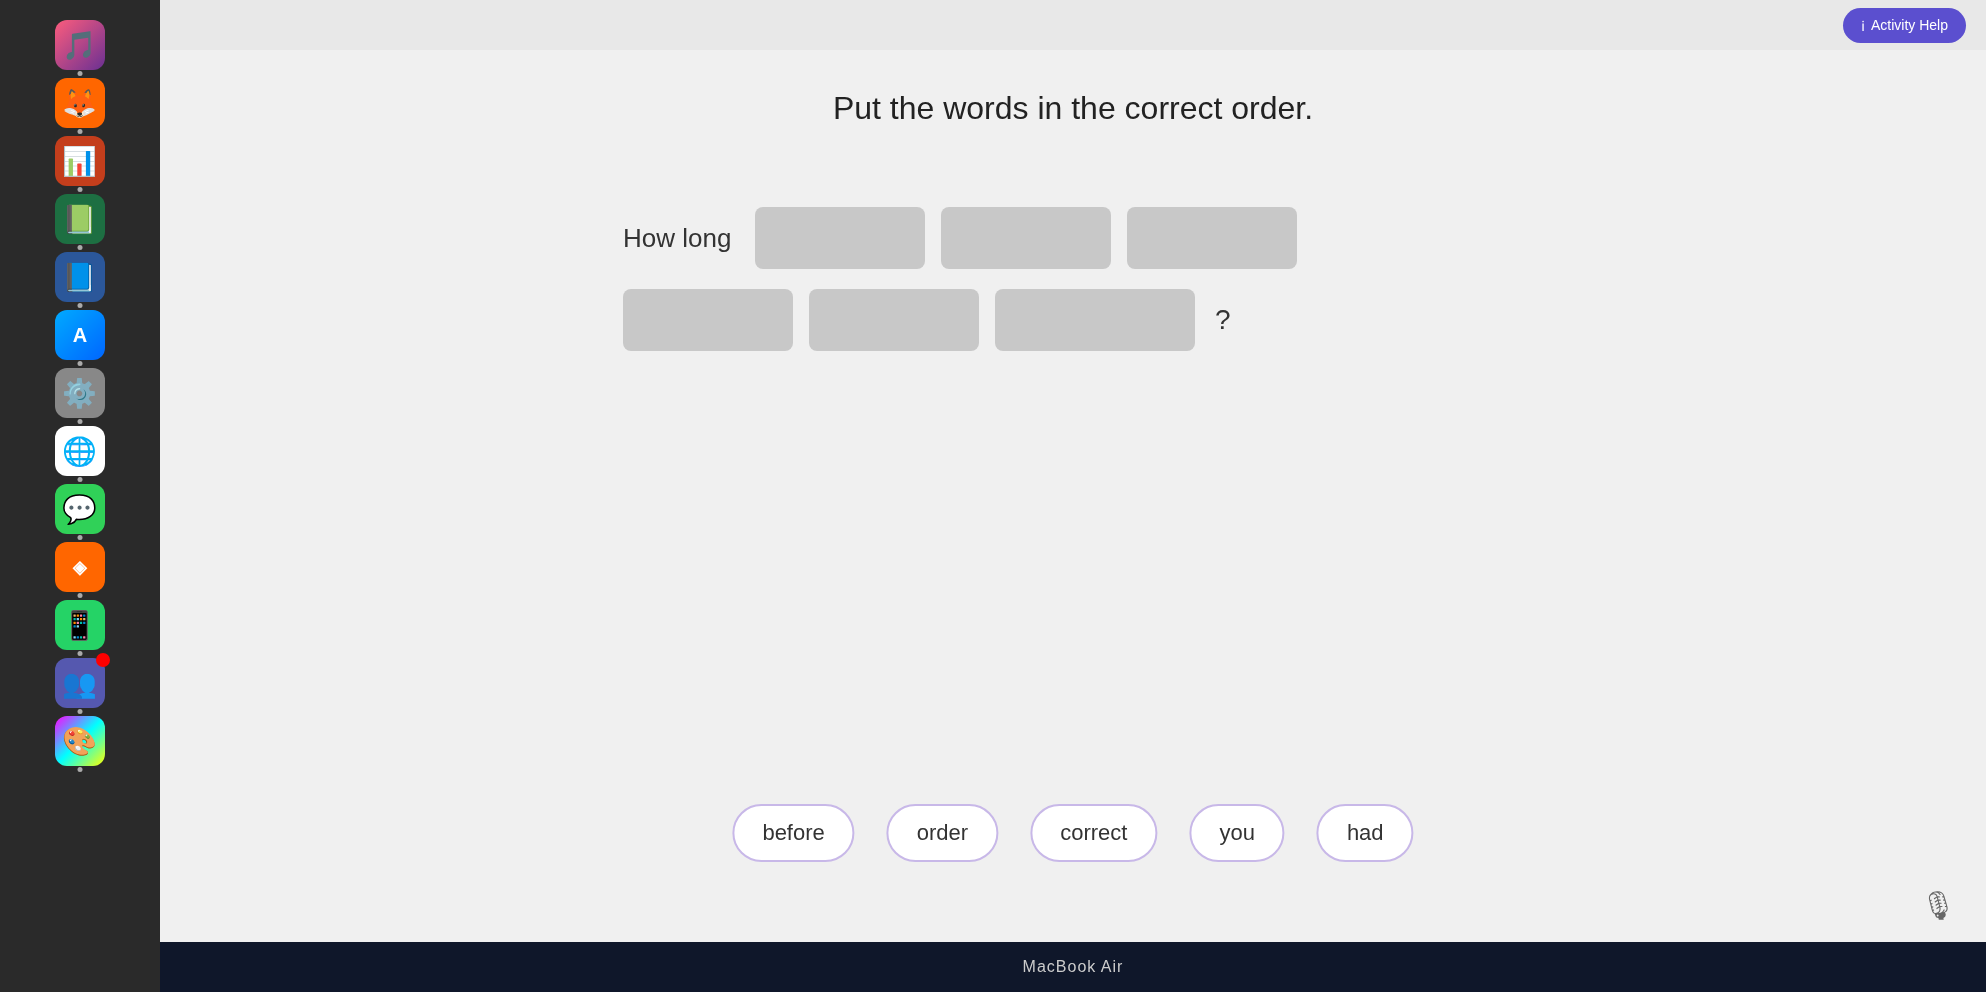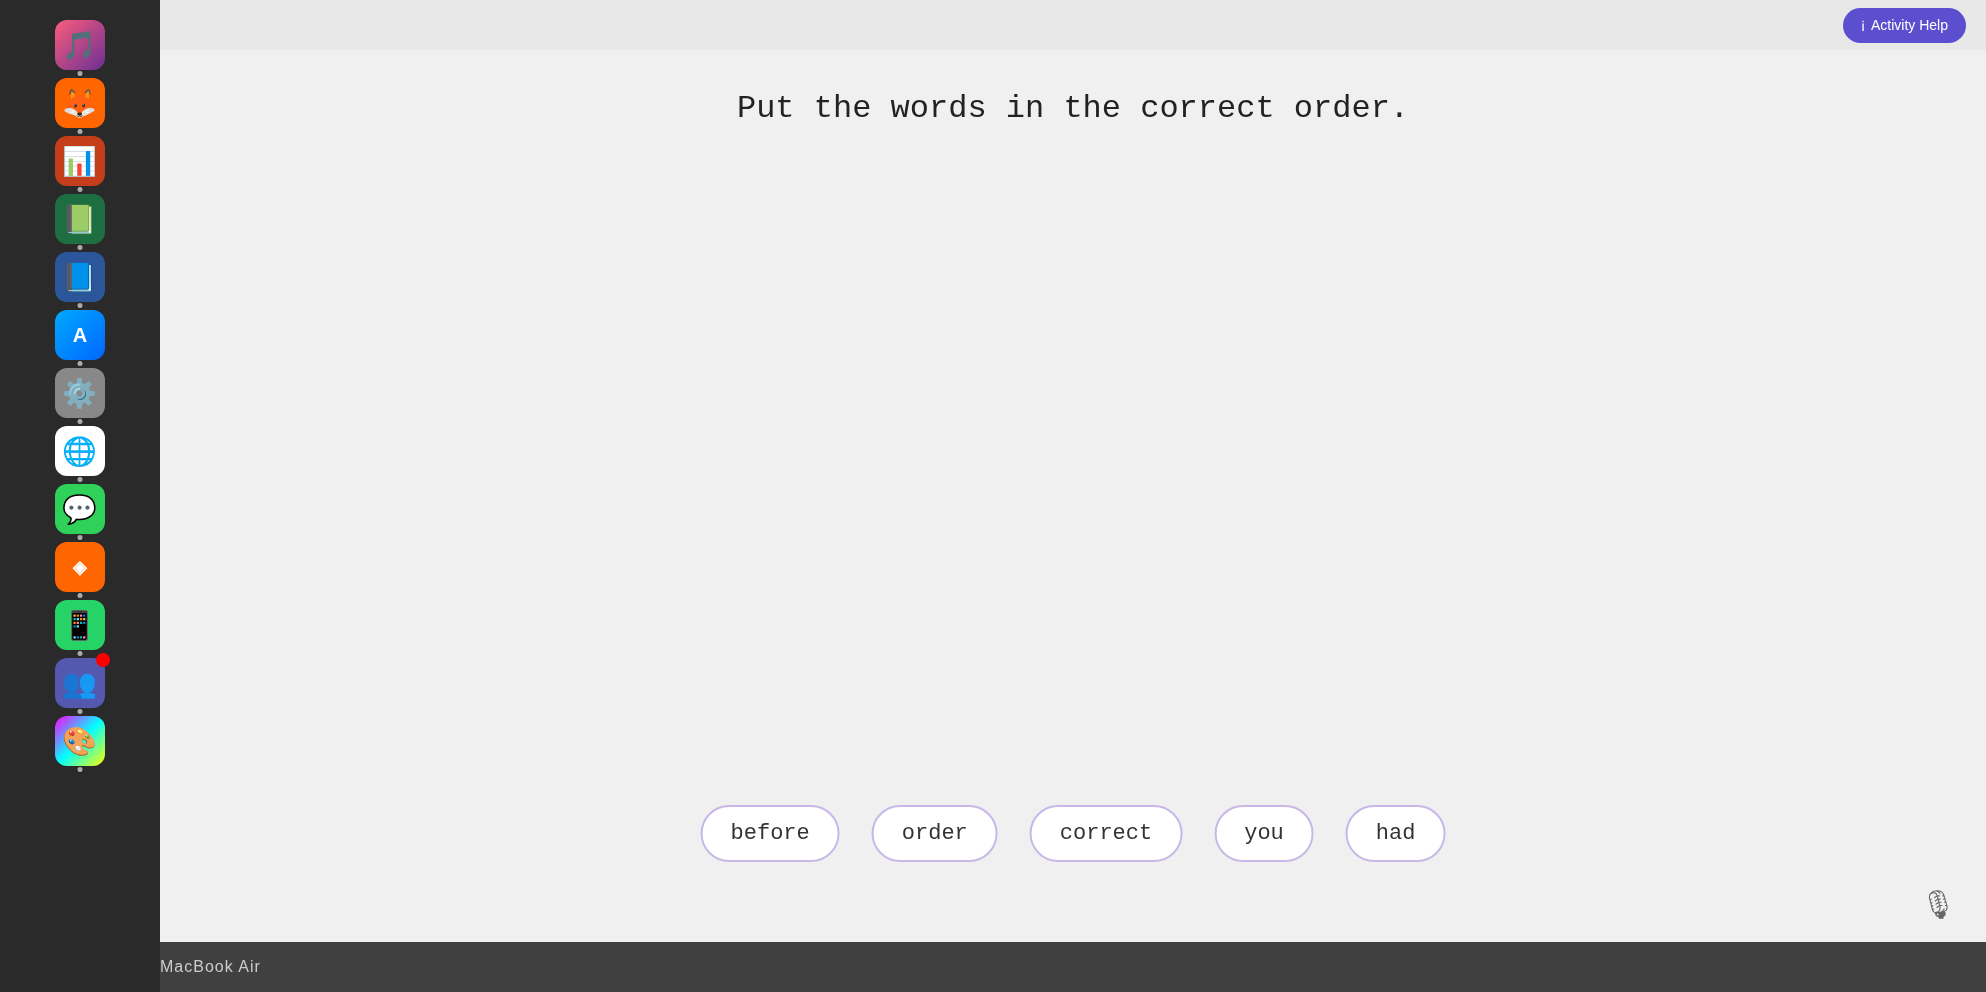--- a/index.html
+++ b/index.html
@@ -101,21 +101,20 @@
 
     
     .content-area {
       flex: 1;
       display: flex;
       flex-direction: column;
       align-items: center;
       padding: 40px 60px;
       background: #f0f0f0;
       position: relative;
-      font-family: Liberation Mono, monospace;
     }
 
     .instruction-title {
       font-size: 32px;
       font-weight: 500;
       color: #222;
       margin-bottom: 80px;
       text-align: center;
     }
 
@@ -182,23 +181,24 @@
       border-radius: 30px;
       padding: 14px 28px;
       font-size: 22px;
       color: #333;
       cursor: pointer;
       white-space: nowrap;
     }
 
     .bottom-bar {
       height: 50px;
-      background: #404040;
-      display: flex;
-      align-items: center;
+      background: #0f172a;
+      display: flex;
+      align-items: center;
+      justify-content: center;
       color: #ccc;
       font-size: 16px;
       letter-spacing: 1px;
     }
 
     .mic-icon {
       position: absolute;
       bottom: 20px;
       right: 30px;
       font-size: 28px;
@@ -241,20 +241,36 @@
   <div class="top-bar">
     <button class="activity-help-btn">
       <span>ℹ</span>
       <span>Activity Help</span>
     </button>
   </div>
 
   <div class="content-area">
     <h1 class="instruction-title">Put the words in the correct order.</h1>
 
+    <div class="answer-area">
+
+      <div class="answer-row">
+        <span class="prefix-label">How long</span>
+        <div class="answer-blank"></div>
+        <div class="answer-blank"></div>
+        <div class="answer-blank"></div>
+      </div>
+
+      <div class="answer-row">
+        <div class="answer-blank"></div>
+        <div class="answer-blank"></div>
+        <div class="answer-blank wide"></div>
+        <span class="question-mark">?</span>
+      </div>
+    </div>
 
     <div class="word-bank">
       <div class="word-chip">before</div>
       <div class="word-chip">order</div>
       <div class="word-chip">correct</div>
       <div class="word-chip">you</div>
       <div class="word-chip">had</div>
     </div>
 
     <div class="mic-icon">🎙</div>

